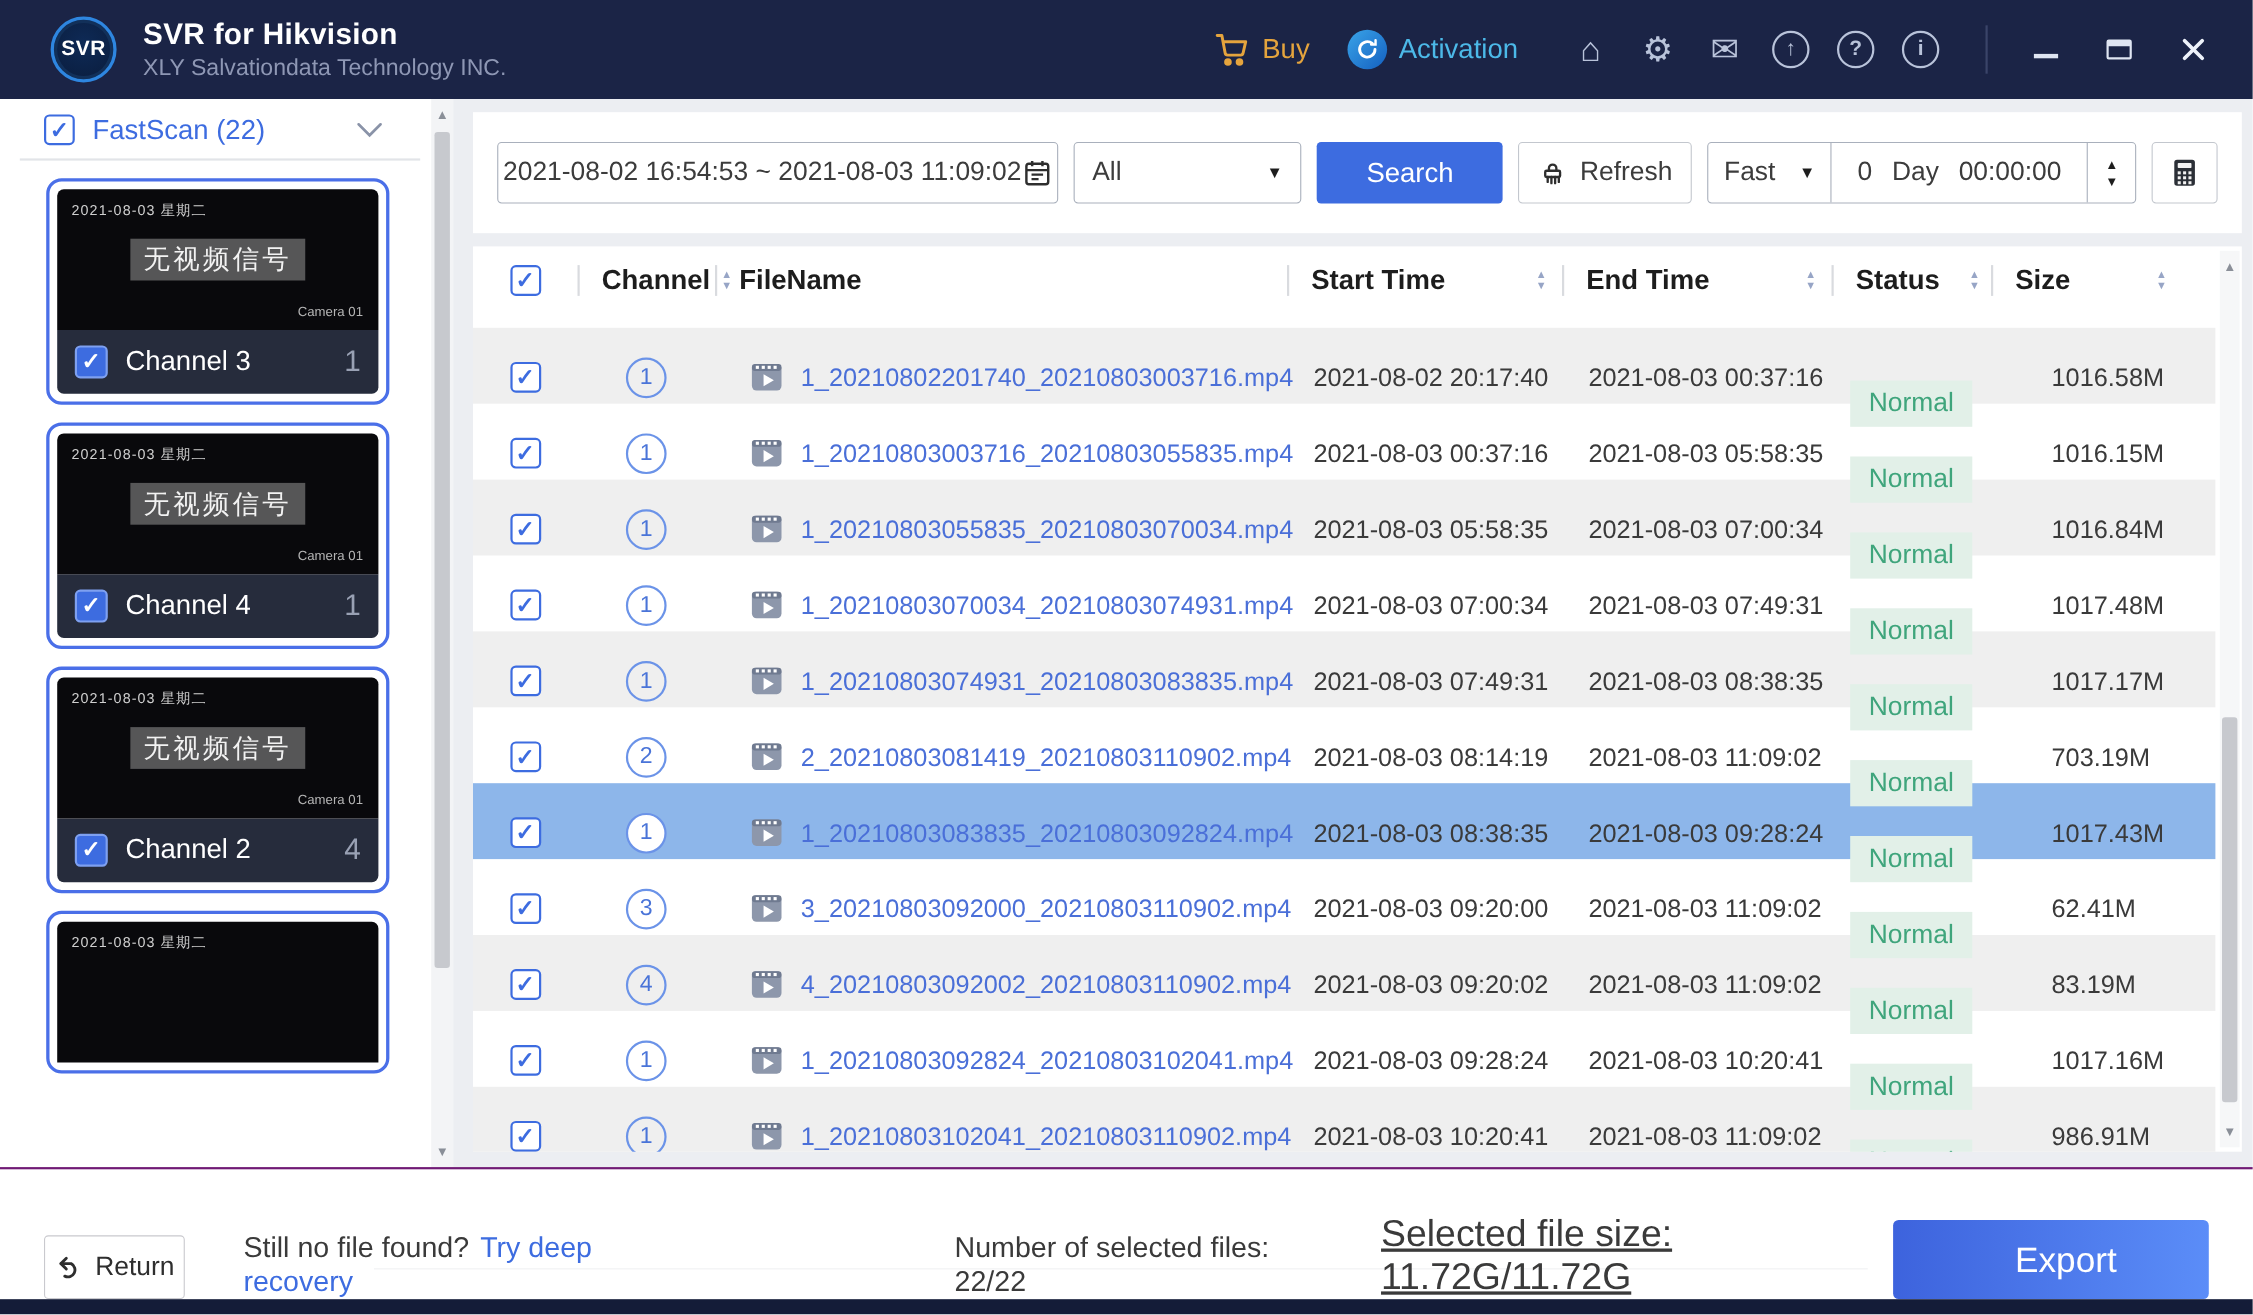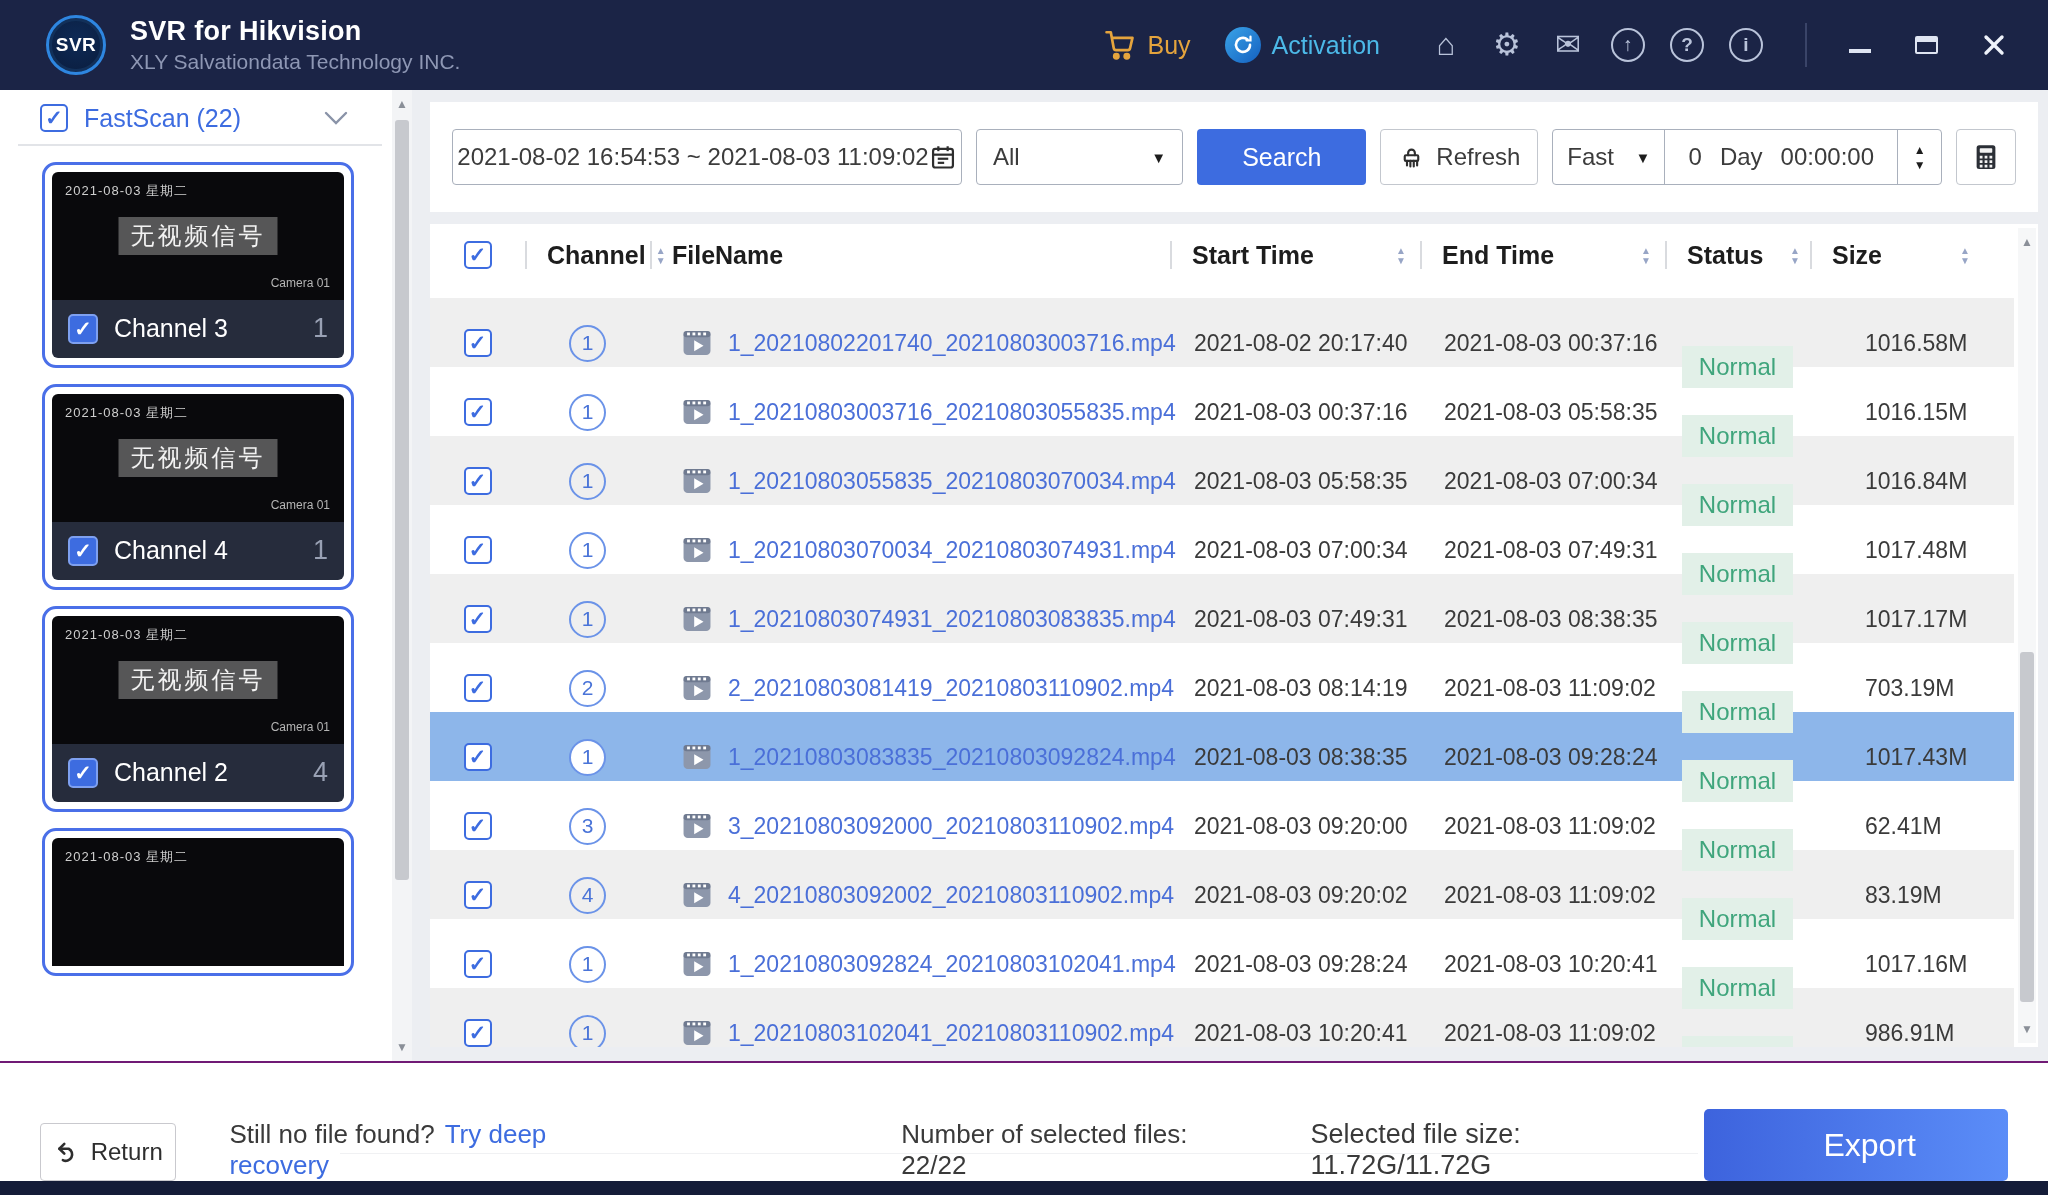--- a/index.html
+++ b/index.html
@@ -119,21 +119,21 @@
 
   
   .footer { flex: 0 0 120px; background: #fff; border-top: 2px solid #701a75; display: flex; align-items: flex-end;
             padding: 0 40px; position: relative; }
   .footer-line { position: absolute; left: 340px; right: 350px; bottom: 27px; height: 1.5px; background: #f0f1f3; }
   .return-btn { width: 138px; height: 58px; border: 1.5px solid #c9c9ce; border-radius: 4px; background: #fff;
                 display: flex; align-items: center; justify-content: center; gap: 11px; font-size: 24px; color: #2e2e2e; }
   .hint { margin-left: 53px; font-size: 26px; color: #3a3a3a; position: relative; }
   .hint-link { color: var(--accent-blue,#3d6ce0); margin-left: 10px; text-decoration: none; }
   .files-count { margin-left: 253px; font-size: 26px; color: #3a3a3a; position: relative; }
-  .size-info { margin-left: 55px; font-size: 27px; color: #3a3a3a; position: relative; }
+  .size-info { margin-left: 55px; font-size: 34px; color: #3a3a3a; position: relative; text-decoration: underline; }
   .export-btn { margin-left: auto; width: 307px; height: 72px; border: none; border-radius: 5px; color: #fff;
                 font-size: 32px; background: linear-gradient(90deg,#3d63dd,#5b8df8); padding-left: 27px; }
   .bottom-strip { flex: 0 0 14px; background: var(--bottom-strip,#141c38); }
 
   svg { display: block; }
 </style>
 </head>
 <body>
 
 <div class="window">

